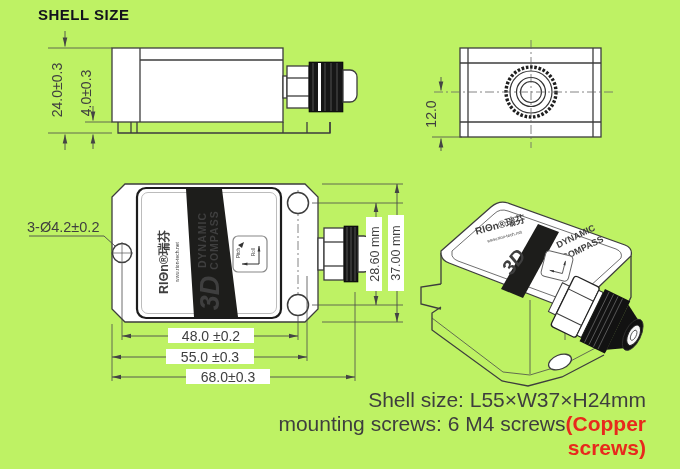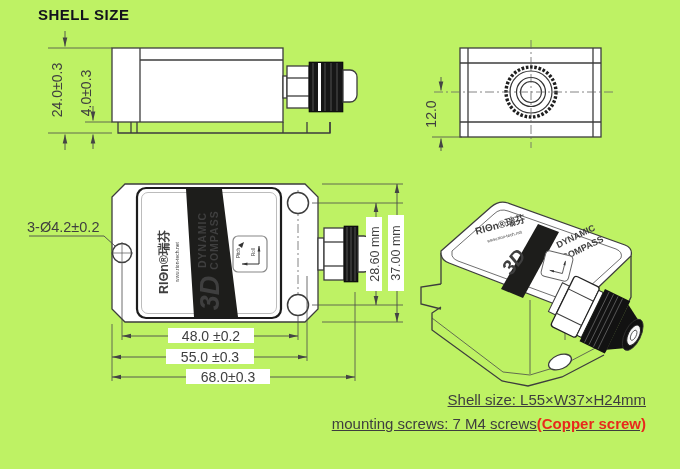--- a/index.html
+++ b/index.html
@@ -1,21 +1,21 @@
 <!DOCTYPE html>
 <html><head>
 <meta charset="utf-8">
 <style>
   html,body{margin:0;padding:0;background:#fff;}
   .canvas{position:relative;width:680px;height:469px;background:#bef264;overflow:hidden;
           font-family:"Liberation Sans",sans-serif;}
   .title{position:absolute;left:38px;top:6px;font-size:15px;font-weight:bold;
          letter-spacing:.5px;color:#12121c;}
   .notes{position:absolute;right:34px;top:388px;width:420px;text-align:right;
-         color:#3e3e3e;font-size:15px;line-height:24px;text-decoration:underline;}
+         color:#3e3e3e;font-size:21px;line-height:24px;}
   .notes .red{font-weight:bold;}
   svg{position:absolute;left:0;top:0;}
   svg text{font-family:"Liberation Sans",sans-serif;fill:#3f3f3f;}
   .obj{stroke:#3d3d3d;stroke-width:1.3;fill:none;}
   .objf{stroke:#3d3d3d;stroke-width:1.3;fill:#fff;}
   .thin{stroke:#4a4a4a;stroke-width:.8;fill:none;}
   .dim{stroke:#4a4a4a;stroke-width:.9;fill:none;}
   .dd{stroke:#666;stroke-width:.8;fill:none;stroke-dasharray:9 3 2 3;}
   .blk{fill:#161616;stroke:#000;stroke-width:.6;}
   .rib{stroke:#5f5f5f;stroke-width:.8;}
@@ -210,16 +210,16 @@
         <path d="M35,-25 L50,-16 L50,16 L35,25 Z" fill="#121212"></path>
         <ellipse cx="52" cy="0" rx="8" ry="17" fill="#121212" stroke="#333" stroke-width="0.8"></ellipse>
         <ellipse cx="53" cy="0" rx="5.5" ry="11" fill="#f8f8f8" stroke="#222" stroke-width="1"></ellipse>
         <ellipse cx="53" cy="0" rx="2.5" ry="5.5" fill="#fff" stroke="#444" stroke-width="0.8"></ellipse>
       </g>
     </g>
   </svg>
 
   <div class="notes">
     <div>Shell size: L55×W37×H24mm</div>
-    <div><span>mounting screws: 7 M4 screws</span><span class="red" id="red-note" style="color: rgb(232, 41, 28);">(Copper screw)</span></div>
+    <div><span>mounting screws: 6 M4 screws</span><span class="red" id="red-note" style="color: rgb(232, 41, 28);">(Copper screws)</span></div>
   </div>
 
 </div>
 
 </body></html>

